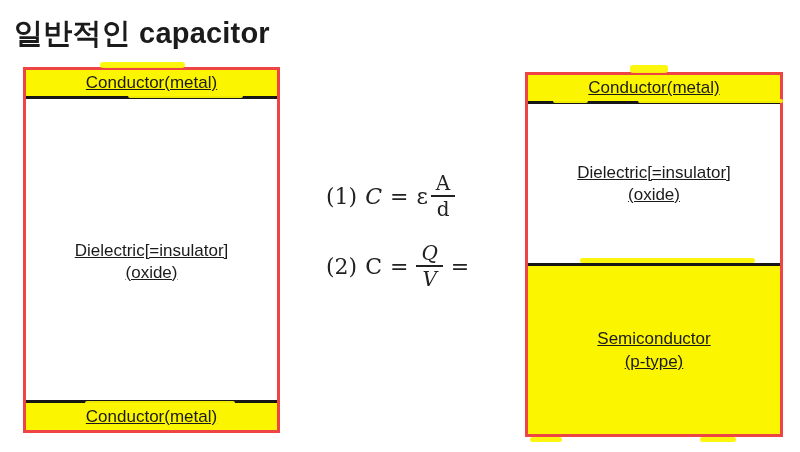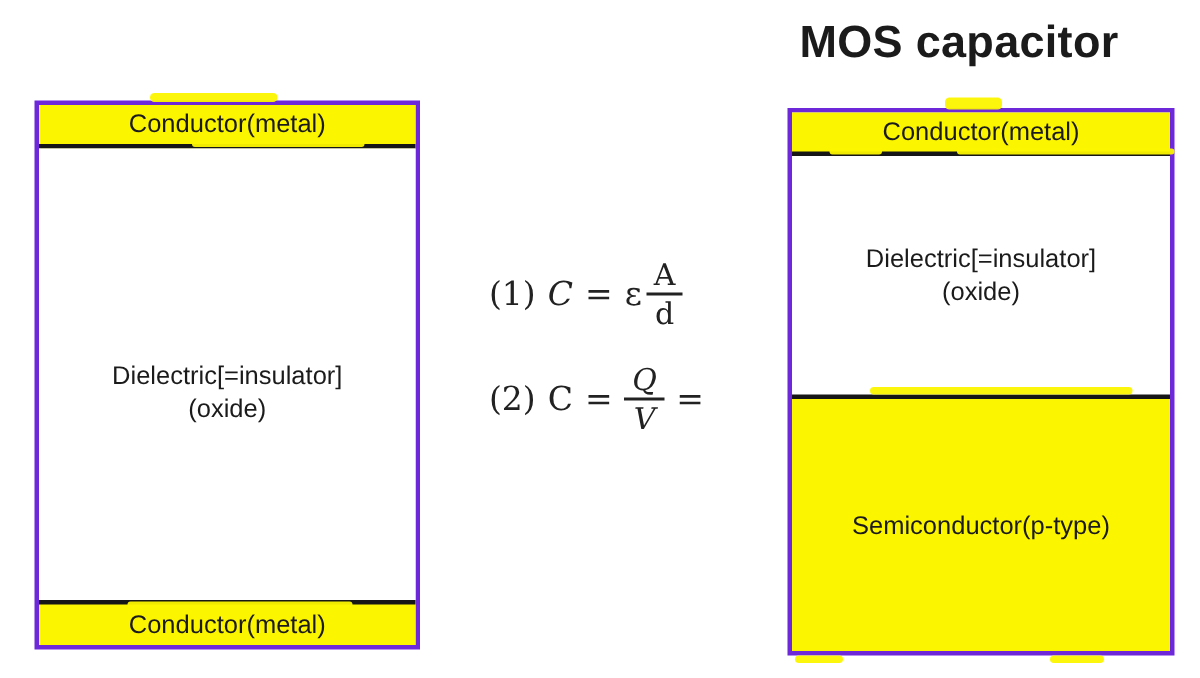--- a/index.html
+++ b/index.html
@@ -25,24 +25,25 @@
     white-space: nowrap;
     letter-spacing: 0.2px;
   }
   #title-left  { left: 14px;  top: 14px; font-size: 29px; }
   #title-right { left: 533px; top: 12px; font-size: 30px; }
 
   
   .capbox {
     position: absolute;
     box-sizing: border-box;
-    border: 3px solid #6d28d9;
-    background: #ffffff;
-    display: flex;
-    flex-direction: column;
+    border: 3px solid #ef4444;
+    background: #ffffff;
+    display: flex;
+    flex-direction: column;
+    text-decoration: underline;
   }
   #cap-left  { left: 23px;  top: 67px; width: 257px; height: 366px; }
   #cap-right { left: 525px; top: 72px; width: 258px; height: 365px; }
 
   .bar {
     background: #fcf500;
     display: flex;
     align-items: center;
     justify-content: center;
     font-size: 17px;
@@ -75,20 +76,21 @@
     justify-content: center;
     text-align: center;
     font-size: 17px;
     line-height: 22px;
     flex: 0 0 auto;
   }
   .semi {
     flex: 1 1 auto;
     background: #fcf500;
     display: flex;
+    flex-direction: column;
     align-items: center;
     justify-content: center;
     text-align: center;
     font-size: 17px;
     line-height: 23px;
   }
 
   
   .equations {
     position: absolute;
@@ -127,21 +129,21 @@
     background: #fcf500;
     border-radius: 3px;
     opacity: 0.95;
   }
 </style>
 </head>
 <body>
 
 <div class="stage">
 
-  <div class="title" id="title-right">MOS capacitor</div>
+  <div class="title" id="title-left">일반적인 capacitor</div>
 
   <div class="capbox" id="cap-left">
     <div class="bar bar-top">
       <span>Conductor(metal)</span>
     </div>
     <div class="capbody">
       <div class="shift">
         <div>Dielectric[=insulator]</div>
         <div>(oxide)</div>
       </div>

